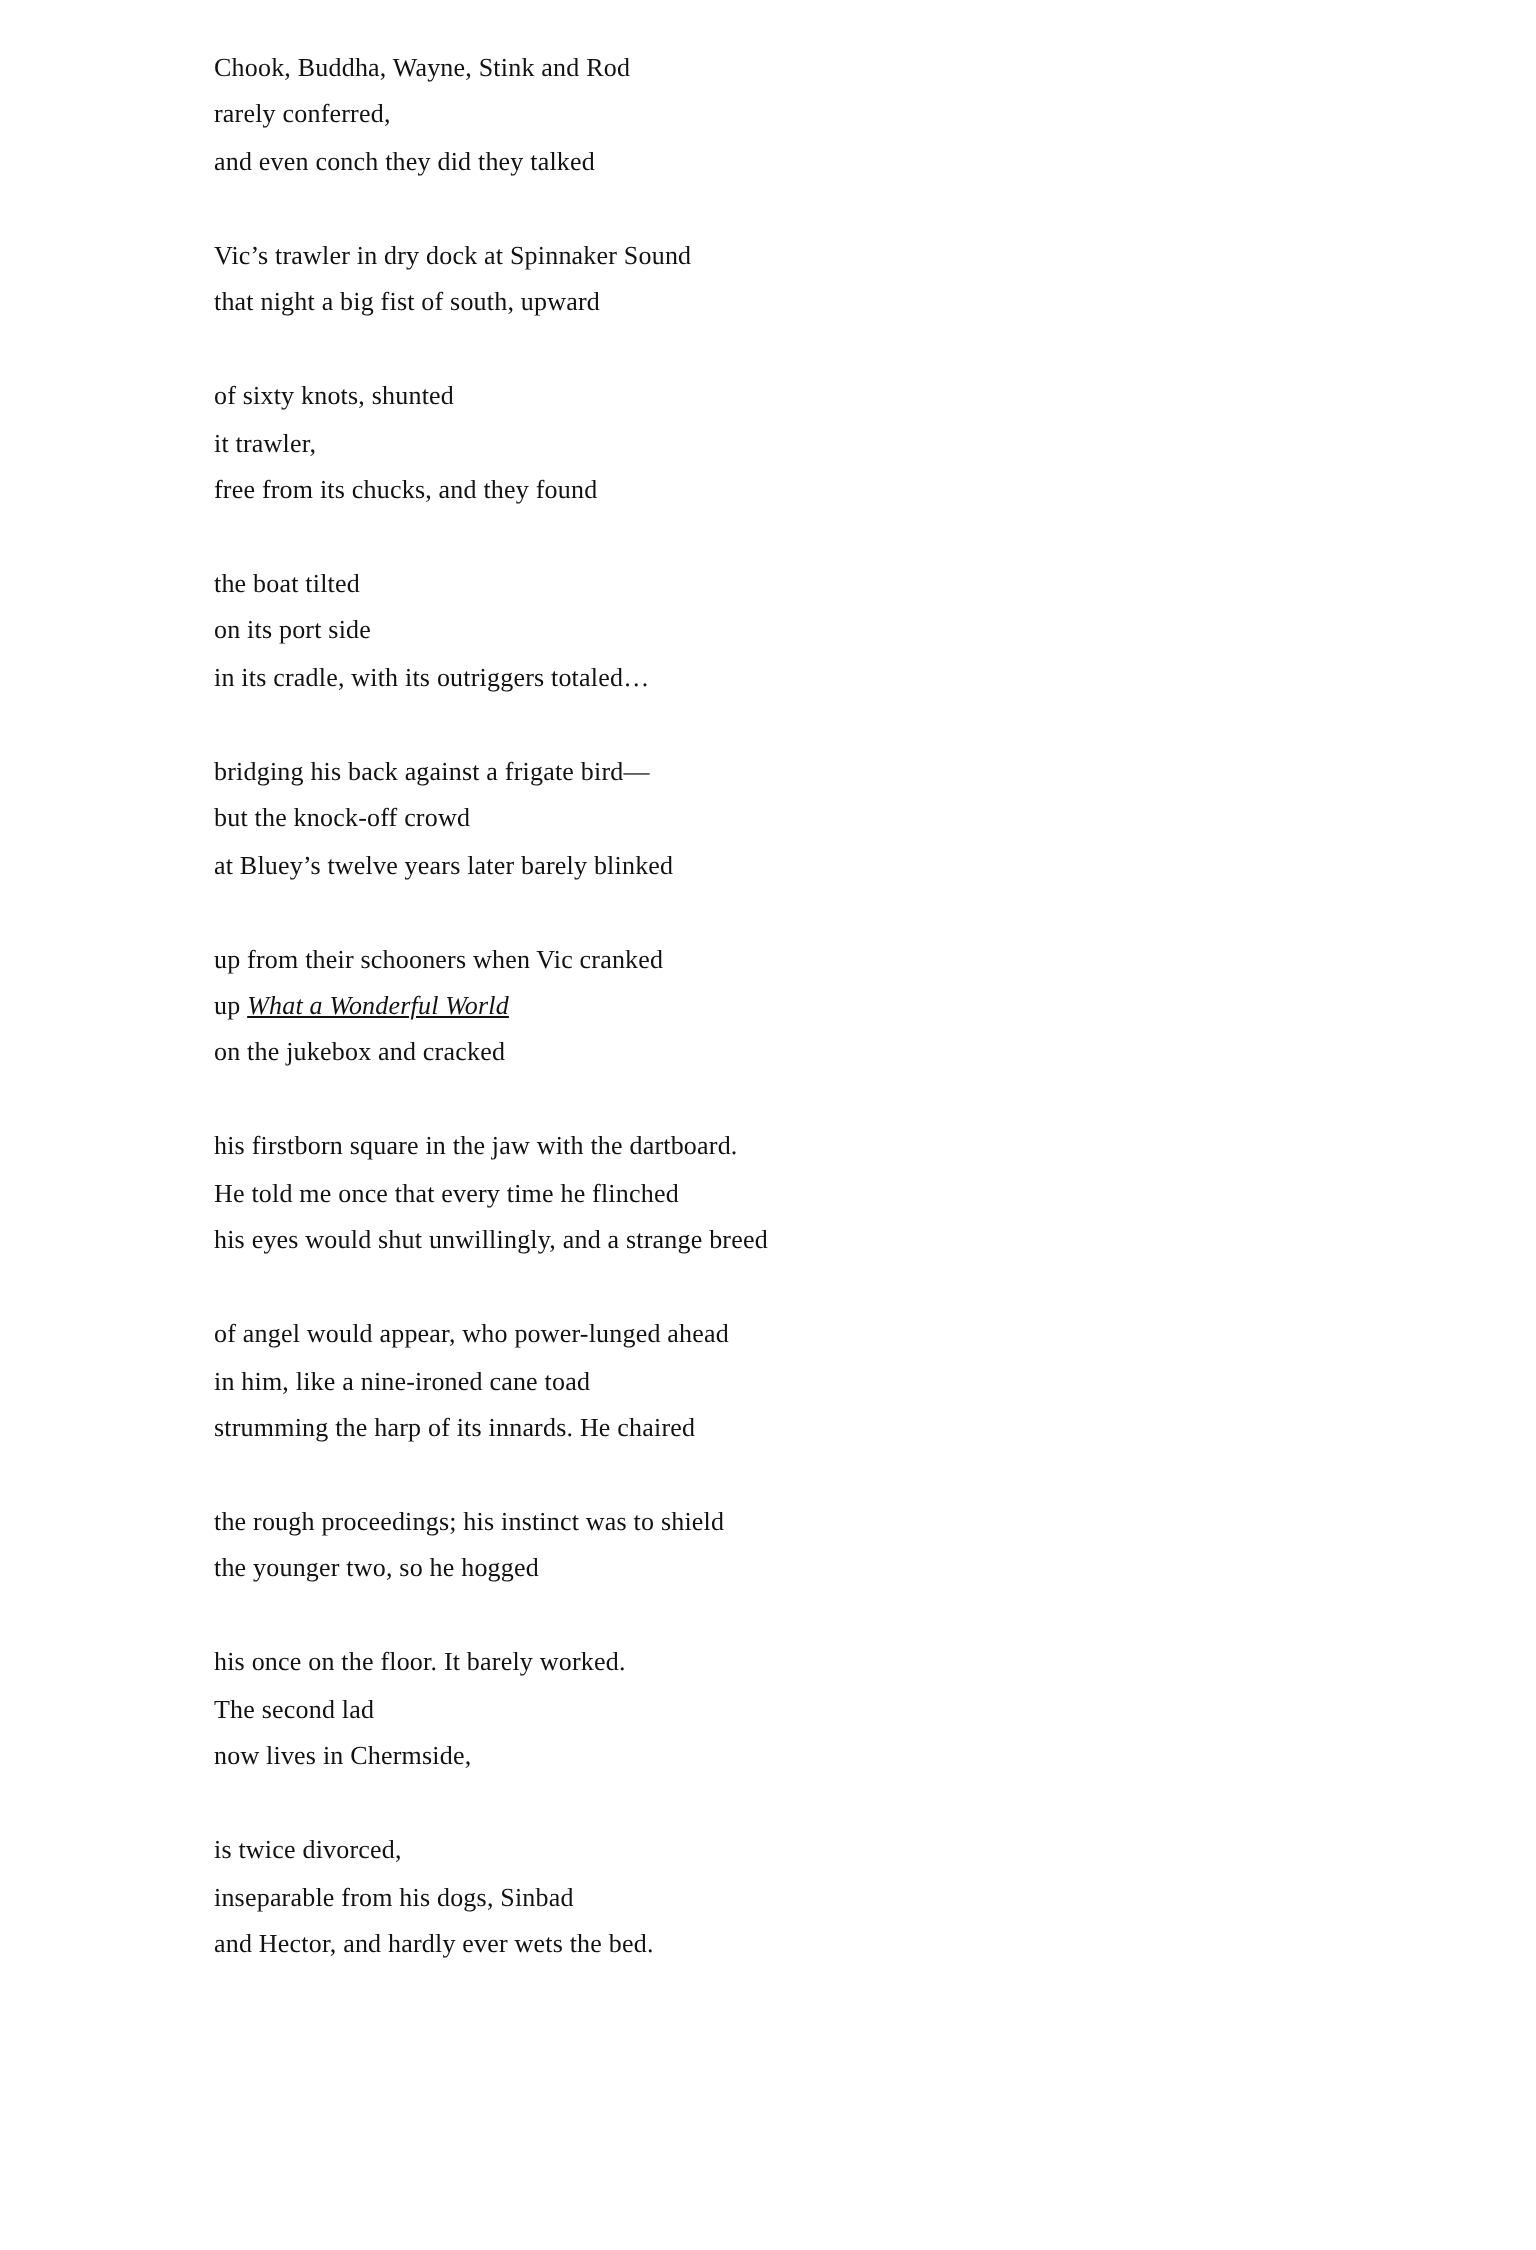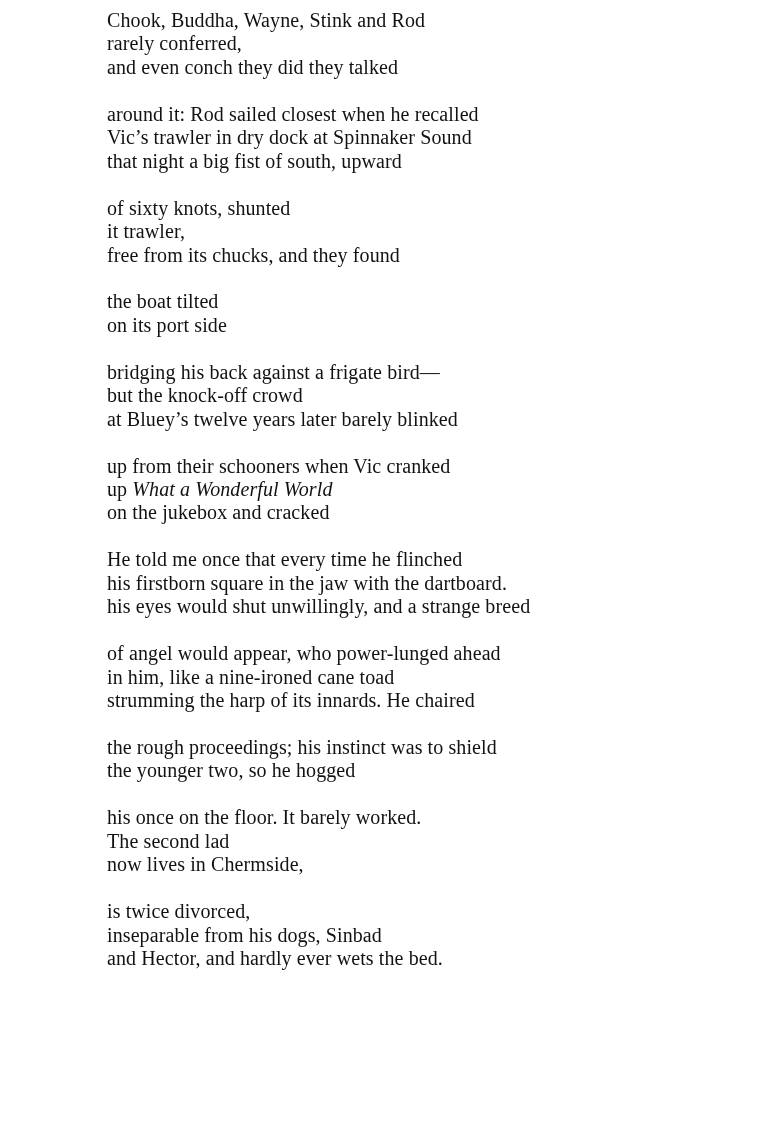--- a/index.html
+++ b/index.html
@@ -14,85 +14,86 @@
   }
   .page {
     width: 768px;
     height: 1125px;
     background: #ffffff;
     position: relative;
   }
   .poem {
     position: absolute;
     left: 107px;
-    top: 9px;
+    top: 22px;
     font-family: "Liberation Serif", "DejaVu Serif", serif;
-    font-size: 20px;
+    font-size: 13px;
     line-height: 23.45px;
     color: #121212;
     letter-spacing: 0.1px;
   }
   .stanza {
     margin: 0 0 23.45px 0;
   }
   .stanza:last-child {
     margin-bottom: 0;
   }
   .line {
     white-space: pre;
   }
   .line em {
     font-style: italic;
+    text-decoration: underline;
   }
 </style>
 </head>
 <body>
 
 <div class="page">
   <div class="poem">
 
     <div class="stanza">
       <div class="line">Chook, Buddha, Wayne, Stink and Rod</div>
       <div class="line">rarely conferred,</div>
       <div class="line">and even conch they did they talked</div>
     </div>
 
     <div class="stanza">
-      <div class="line">around it: Rod sailed closest when he recalled</div>
       <div class="line">Vic’s trawler in dry dock at Spinnaker Sound</div>
       <div class="line">that night a big fist of south, upward</div>
     </div>
 
     <div class="stanza">
       <div class="line">of sixty knots, shunted</div>
       <div class="line">it trawler,</div>
       <div class="line">free from its chucks, and they found</div>
     </div>
 
     <div class="stanza">
       <div class="line">the boat tilted</div>
       <div class="line">on its port side</div>
+      <div class="line">in its cradle, with its outriggers totaled…</div>
     </div>
 
 
     <div class="stanza">
       <div class="line">bridging his back against a frigate bird—</div>
       <div class="line">but the knock-off crowd</div>
       <div class="line">at Bluey’s twelve years later barely blinked</div>
     </div>
 
     <div class="stanza">
       <div class="line">up from their schooners when Vic cranked</div>
       <div class="line"><span>up </span><em>What a Wonderful World</em></div>
       <div class="line">on the jukebox and cracked</div>
     </div>
 
     <div class="stanza">
+      <div class="line">his firstborn square in the jaw with the dartboard.</div>
       <div class="line">He told me once that every time he flinched</div>
-      <div class="line">his firstborn square in the jaw with the dartboard.</div>
       <div class="line">his eyes would shut unwillingly, and a strange breed</div>
     </div>
 
     <div class="stanza">
       <div class="line">of angel would appear, who power-lunged ahead</div>
       <div class="line">in him, like a nine-ironed cane toad</div>
       <div class="line">strumming the harp of its innards. He chaired</div>
     </div>
 
     <div class="stanza">

